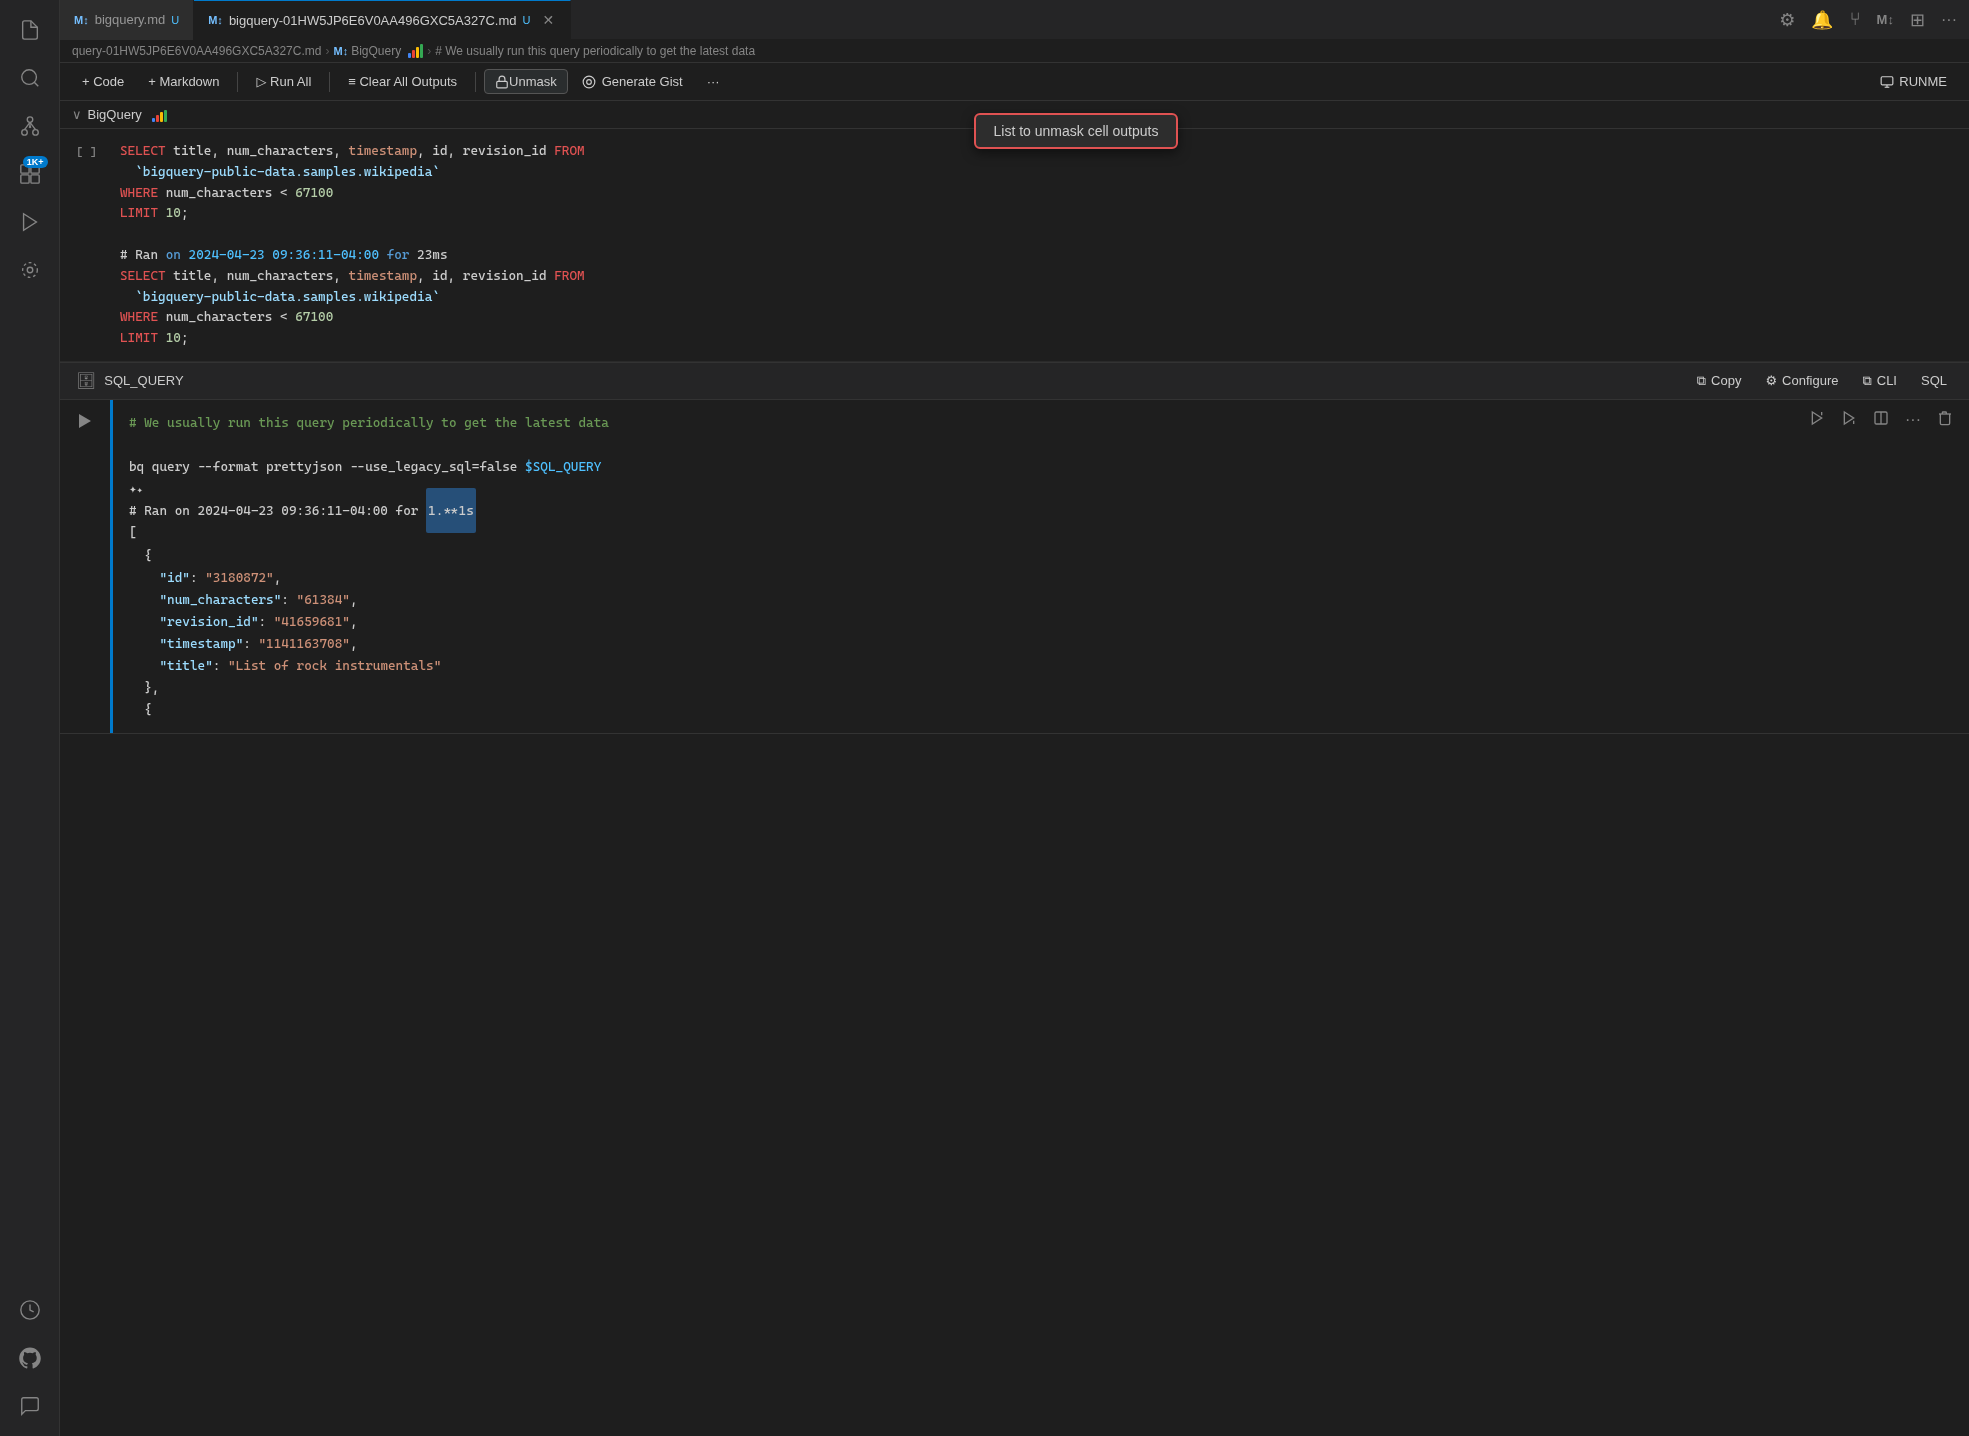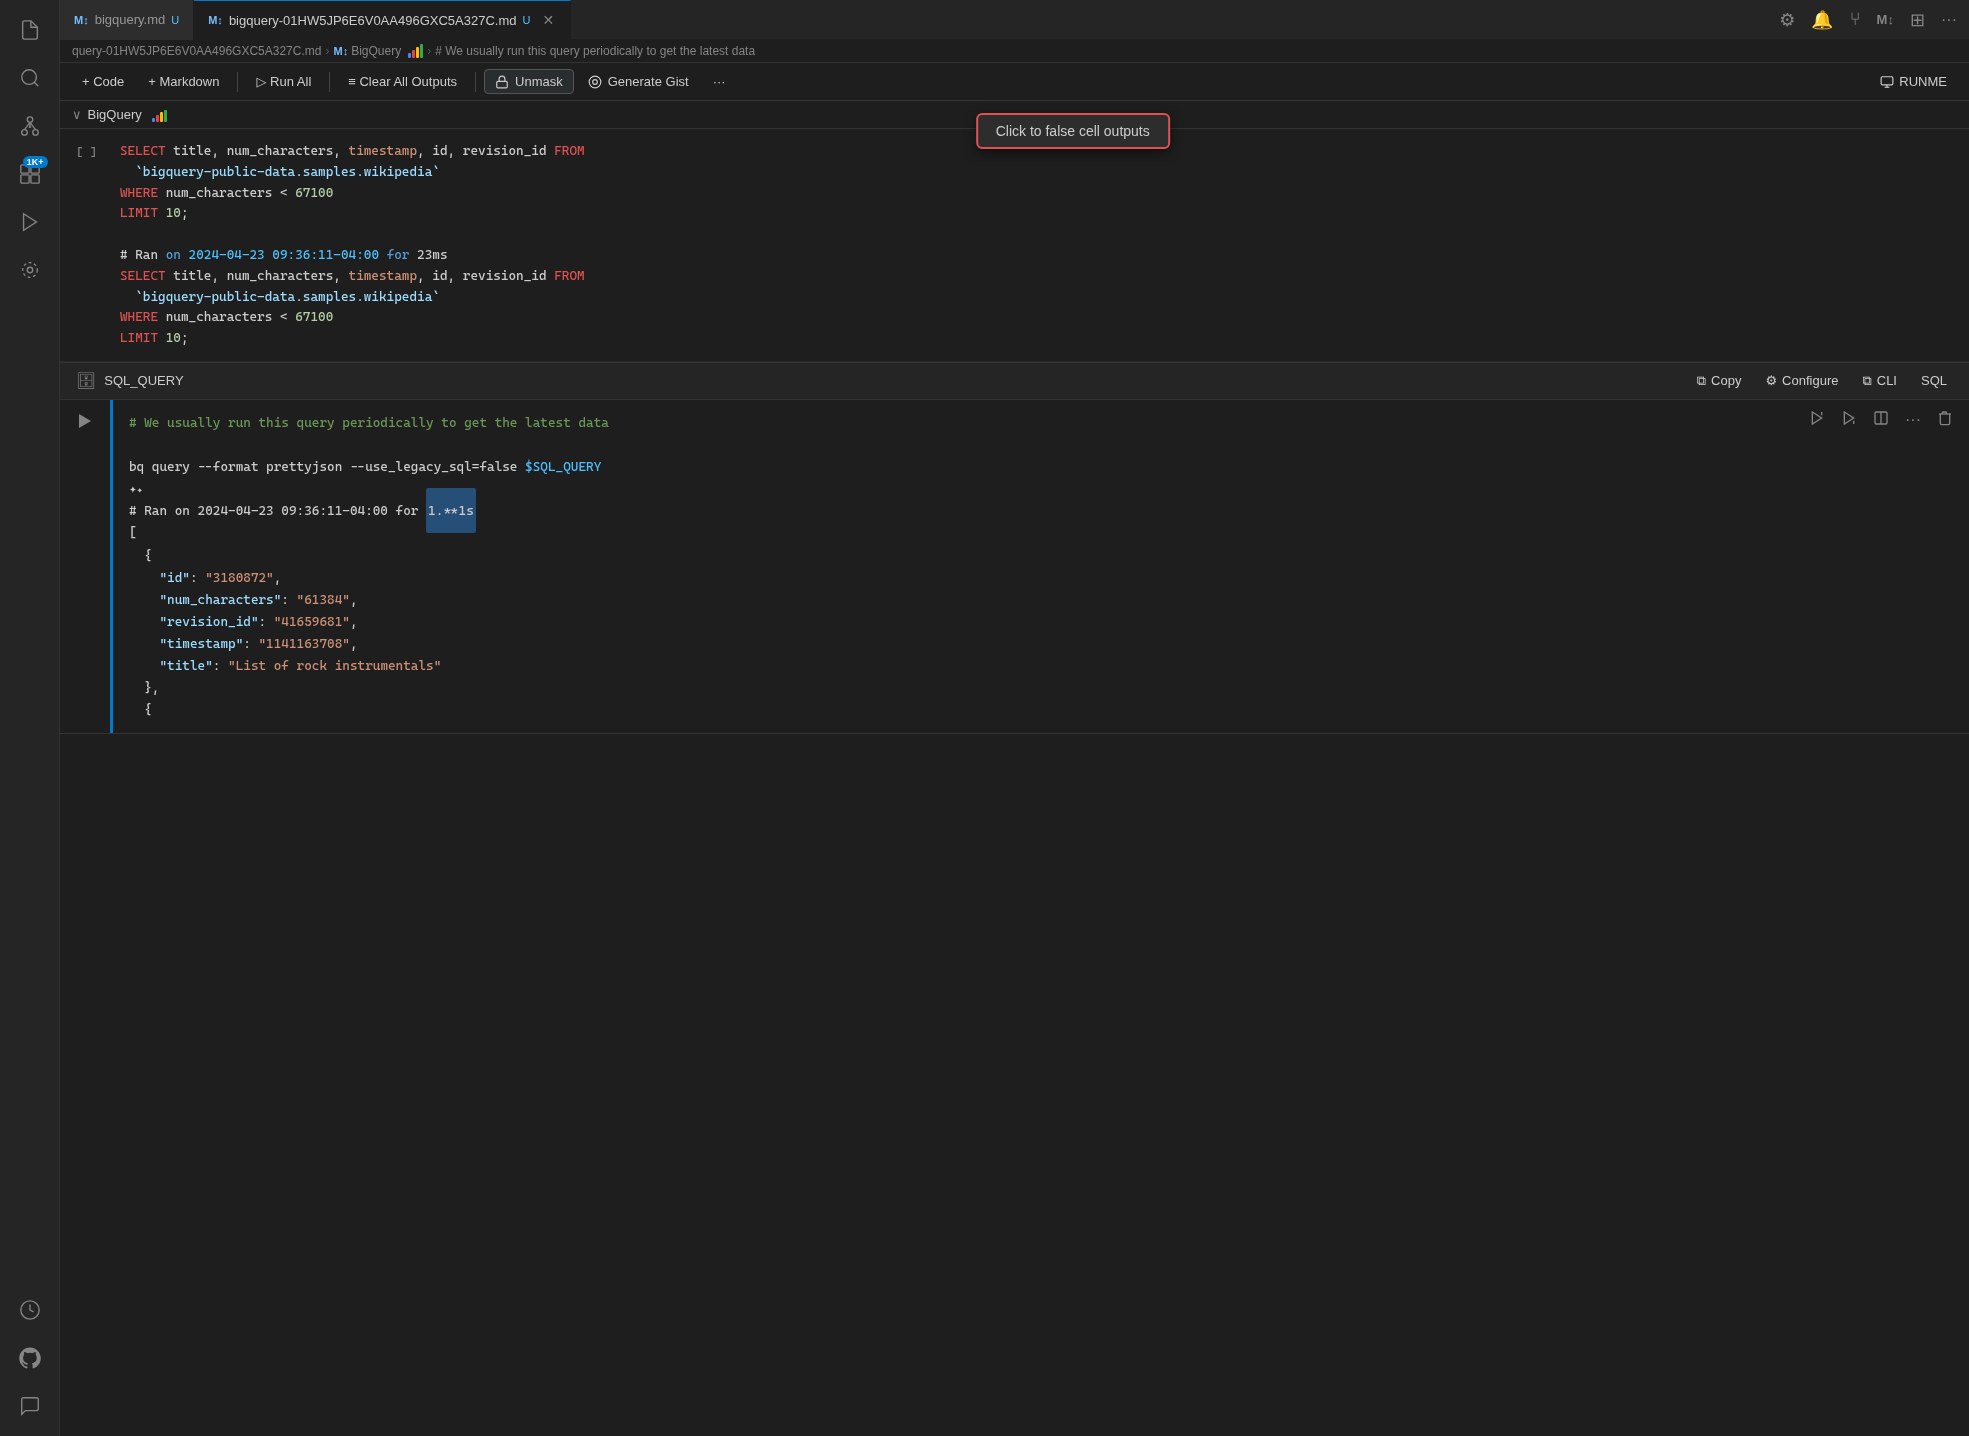--- a/index.html
+++ b/index.html
@@ -445,21 +445,21 @@
   </div>
 
   <div class="toolbar">
     <button class="toolbar-btn">+ Code</button>
     <button class="toolbar-btn">+ Markdown</button>
     <div class="toolbar-sep"></div>
     <button class="toolbar-btn">▷ Run All</button>
     <div class="toolbar-sep"></div>
     <button class="toolbar-btn">≡ Clear All Outputs</button>
     <div class="toolbar-sep"></div>
-    <button class="toolbar-btn unmask-btn" style="display:flex;align-items:center;gap:6px;">
+    <button class="toolbar-btn unmask-btn" style="display:flex;align-items:center;gap:0;">
       <svg width="14" height="14" viewBox="0 0 24 24" fill="none" stroke="currentColor" stroke-width="2">
         <rect x="3" y="11" width="18" height="11" rx="2" ry="2"></rect>
         <path d="M7 11V7a5 5 0 0 1 10 0v4"></path>
       </svg>
       <span>Unmask</span>
     </button>
     <button class="toolbar-btn" style="display:flex;align-items:center;gap:6px;">
       <svg width="14" height="14" viewBox="0 0 24 24" fill="none" stroke="currentColor" stroke-width="2">
         <circle cx="12" cy="12" r="10"></circle>
         <circle cx="12" cy="12" r="4"></circle>
@@ -469,21 +469,21 @@
     <button class="toolbar-btn">···</button>
     <button class="toolbar-btn toolbar-right" style="margin-left:auto;display:flex;align-items:center;gap:5px;">
       <svg width="14" height="14" viewBox="0 0 24 24" fill="none" stroke="currentColor" stroke-width="2">
         <rect x="2" y="3" width="20" height="14" rx="2" ry="2"></rect>
         <line x1="8" y1="21" x2="16" y2="21"></line>
         <line x1="12" y1="17" x2="12" y2="21"></line>
       </svg>
       <span>RUNME</span>
     </button>
 
-    <div class="tooltip-popup">Click to false cell outputs</div>
+    <div class="tooltip-popup">List to unmask cell outputs</div>
   </div>
 
   <div class="section-header">
     <span class="chevron">∨</span>
     <span>BigQuery</span>
     <span class="bq-icon">
       <div class="bq-bar" style="height:4px;background:#4285f4;"></div>
       <div class="bq-bar" style="height:7px;background:#ea4335;"></div>
       <div class="bq-bar" style="height:10px;background:#fbbc05;"></div>
       <div class="bq-bar" style="height:12px;background:#34a853;"></div>

